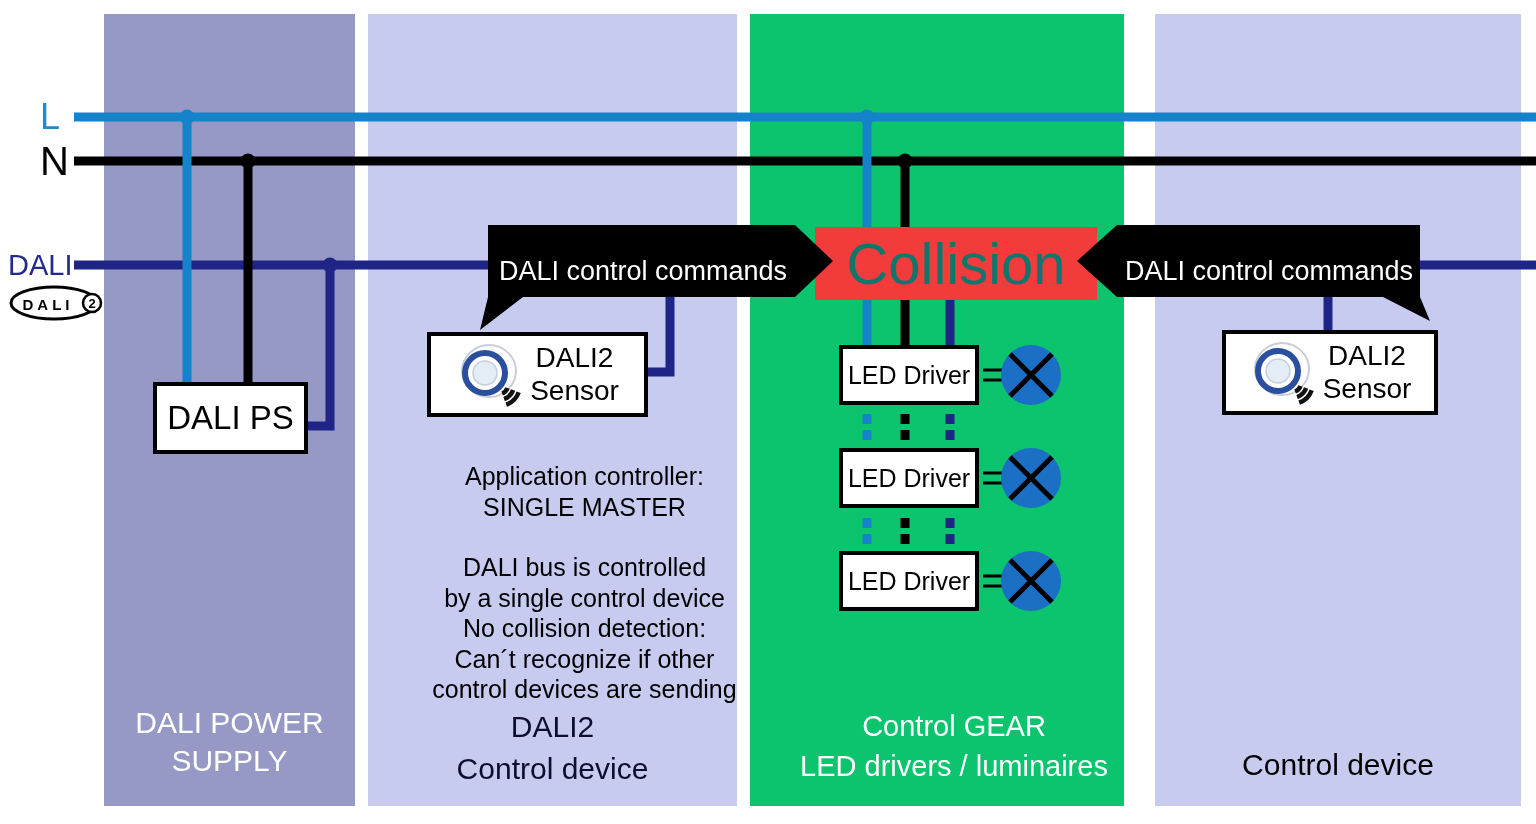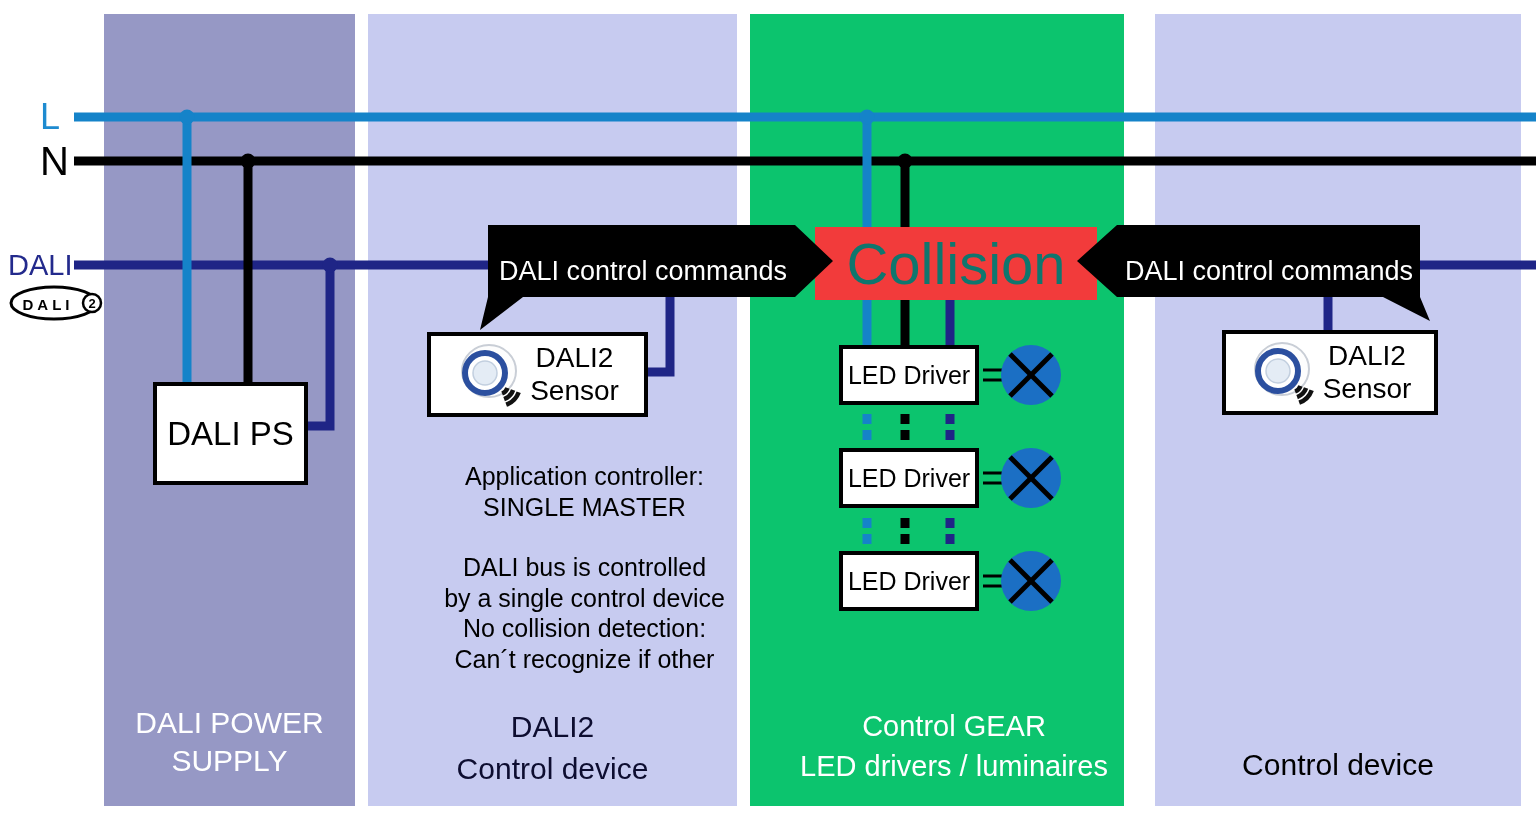--- a/index.html
+++ b/index.html
@@ -16,21 +16,21 @@
   .wires{position:absolute;left:0;top:0;z-index:1;}
   .abs{position:absolute;z-index:2;}
   .bus-label{font-size:36px;line-height:1;}
   .l-label{left:40px;top:99px;color:#1e8bd0;}
   .n-label{left:40px;top:141px;color:#000;font-size:40px;}
   .dali-label{left:8px;top:251px;color:#232a8c;font-size:29px;}
   .device-box{
     position:absolute;z-index:2;background:#ffffff;border:4px solid #000;
     display:flex;align-items:center;justify-content:center;box-sizing:border-box;
   }
-  .dali-ps{left:153px;top:382px;width:155px;height:103px;font-size:33px;color:#000;}
+  .dali-ps{left:153px;top:382px;width:155px;height:72px;font-size:33px;color:#000;}
   .sensor-box{gap:8px;padding:4px;}
   .sensor-left{left:427px;top:332px;width:221px;height:85px;}
   .sensor-right{left:1222px;top:330px;width:216px;height:85px;}
   .sensor-text{font-size:28px;line-height:1.15;color:#000;text-align:center;}
   .led-box{width:140px;height:60px;font-size:25px;color:#000;}
   .led-1{left:839px;top:345px;}
   .led-2{left:839px;top:448px;}
   .led-3{left:839px;top:551px;}
   .collision-label{
     left:815px;top:227px;width:282px;height:73px;z-index:3;
@@ -190,20 +190,21 @@
 
   <div class="abs para para-1">
     <div>Application controller:</div>
     <div>SINGLE MASTER</div>
   </div>
   <div class="abs para para-2">
     <div>DALI bus is controlled</div>
     <div>by a single control device</div>
     <div>No collision detection:</div>
     <div>Can´t recognize if other</div>
+    <div>control devices are sending</div>
   </div>
 
   <div class="panel-title title-1">
     <div>DALI POWER</div>
     <div>SUPPLY</div>
   </div>
   <div class="panel-title title-2">
     <div>DALI2</div>
     <div>Control device</div>
   </div>

